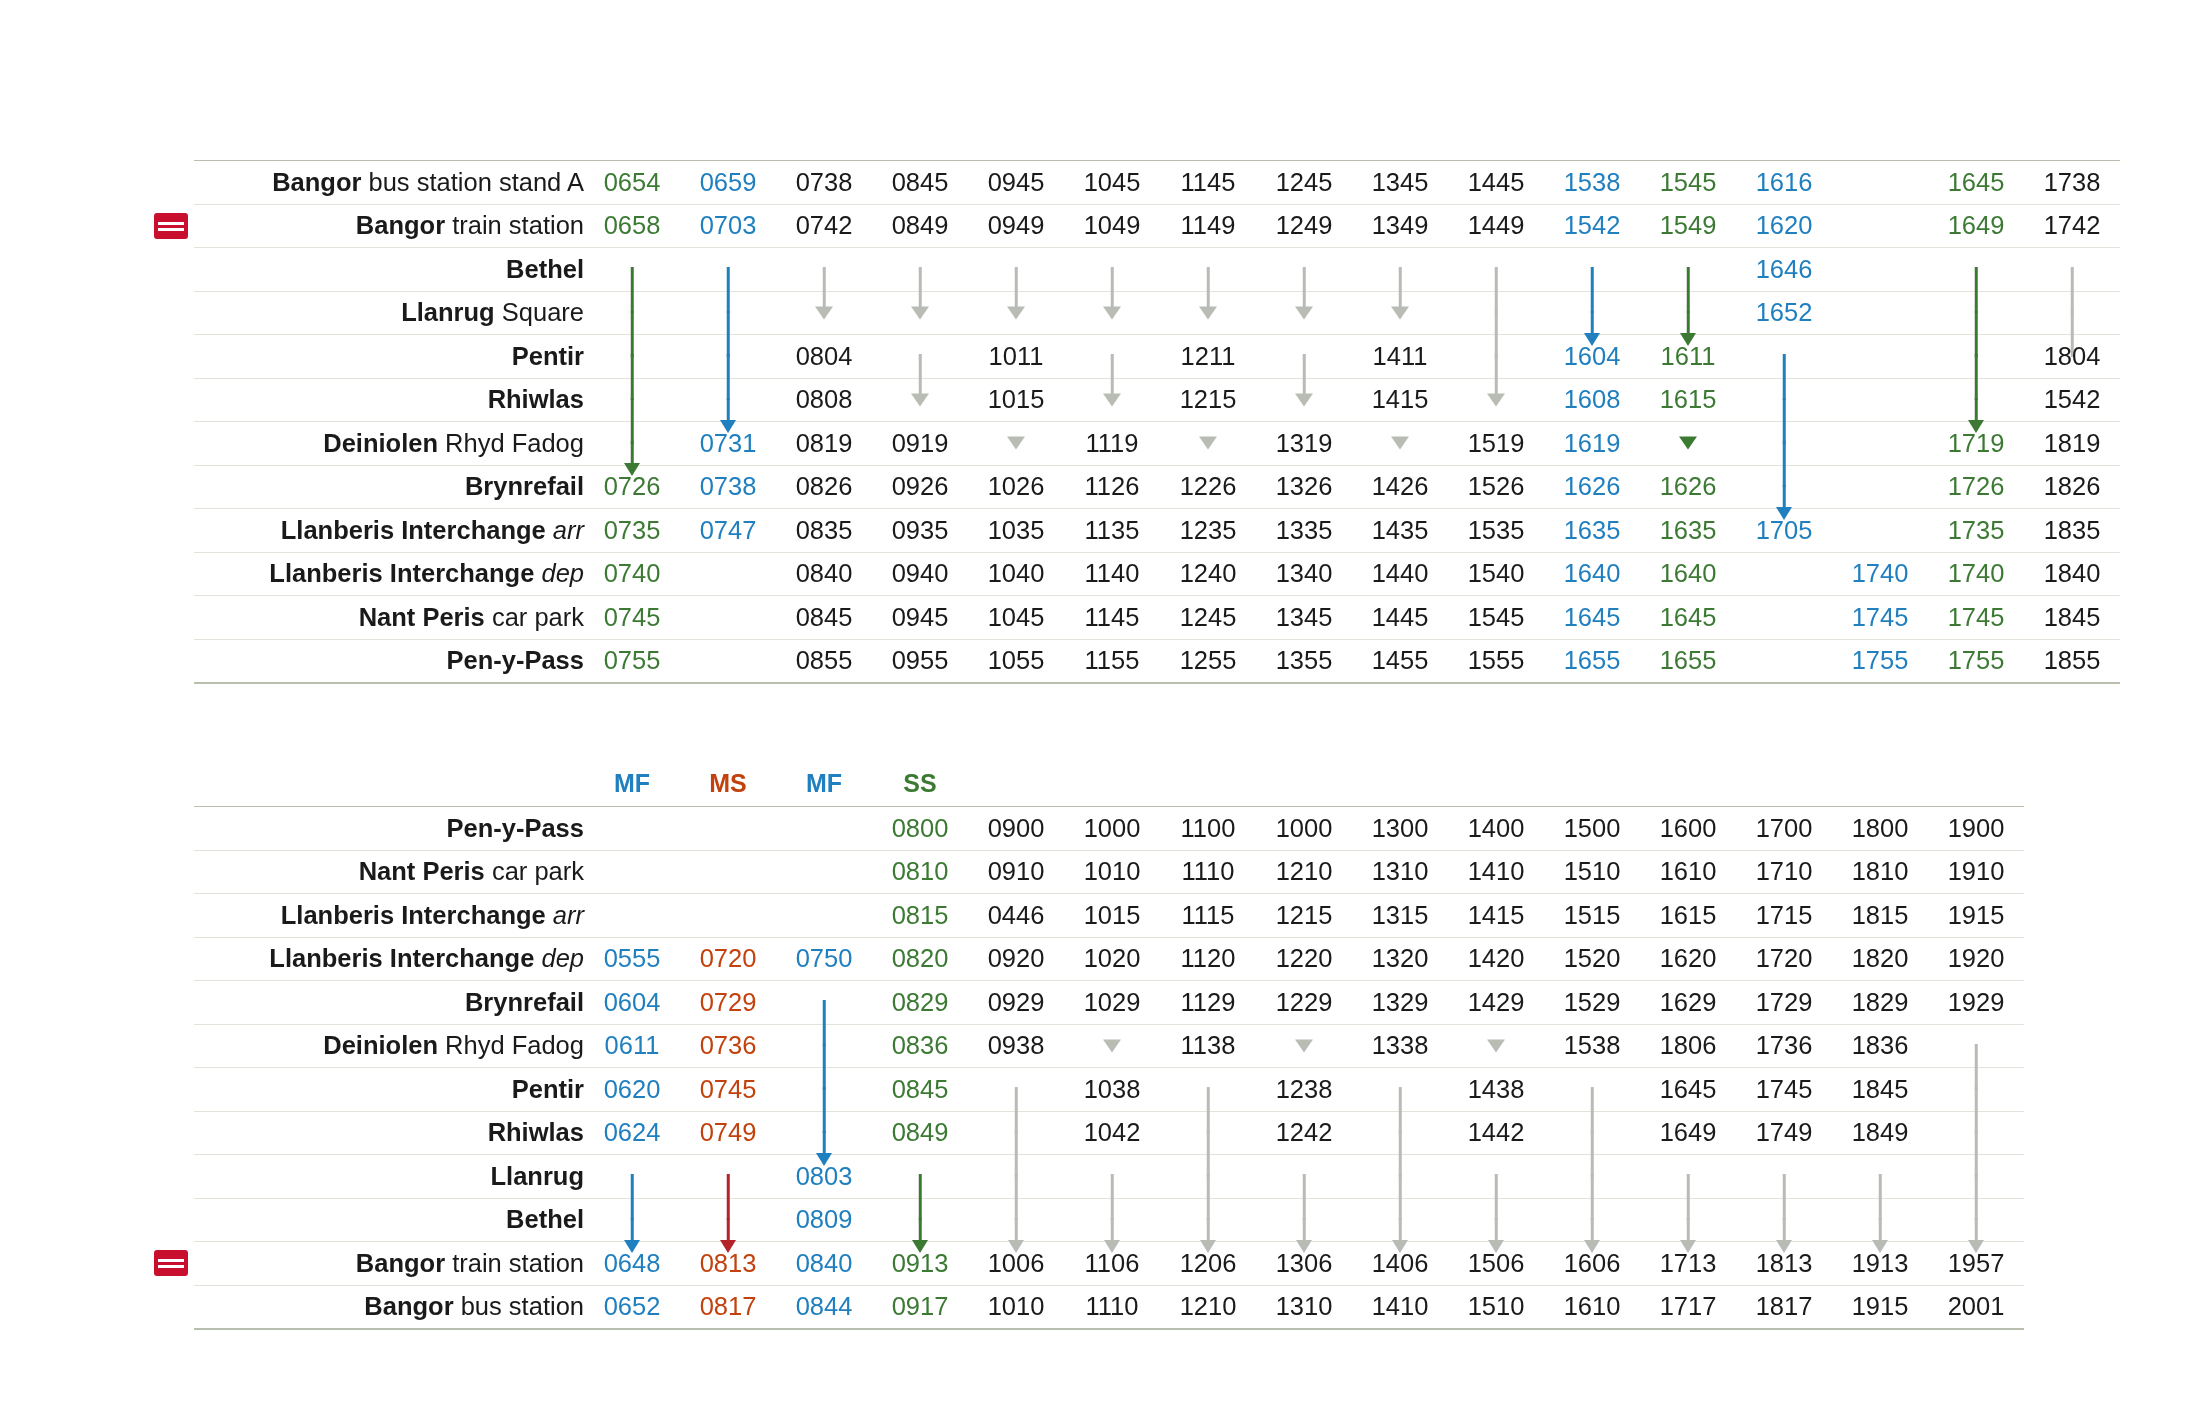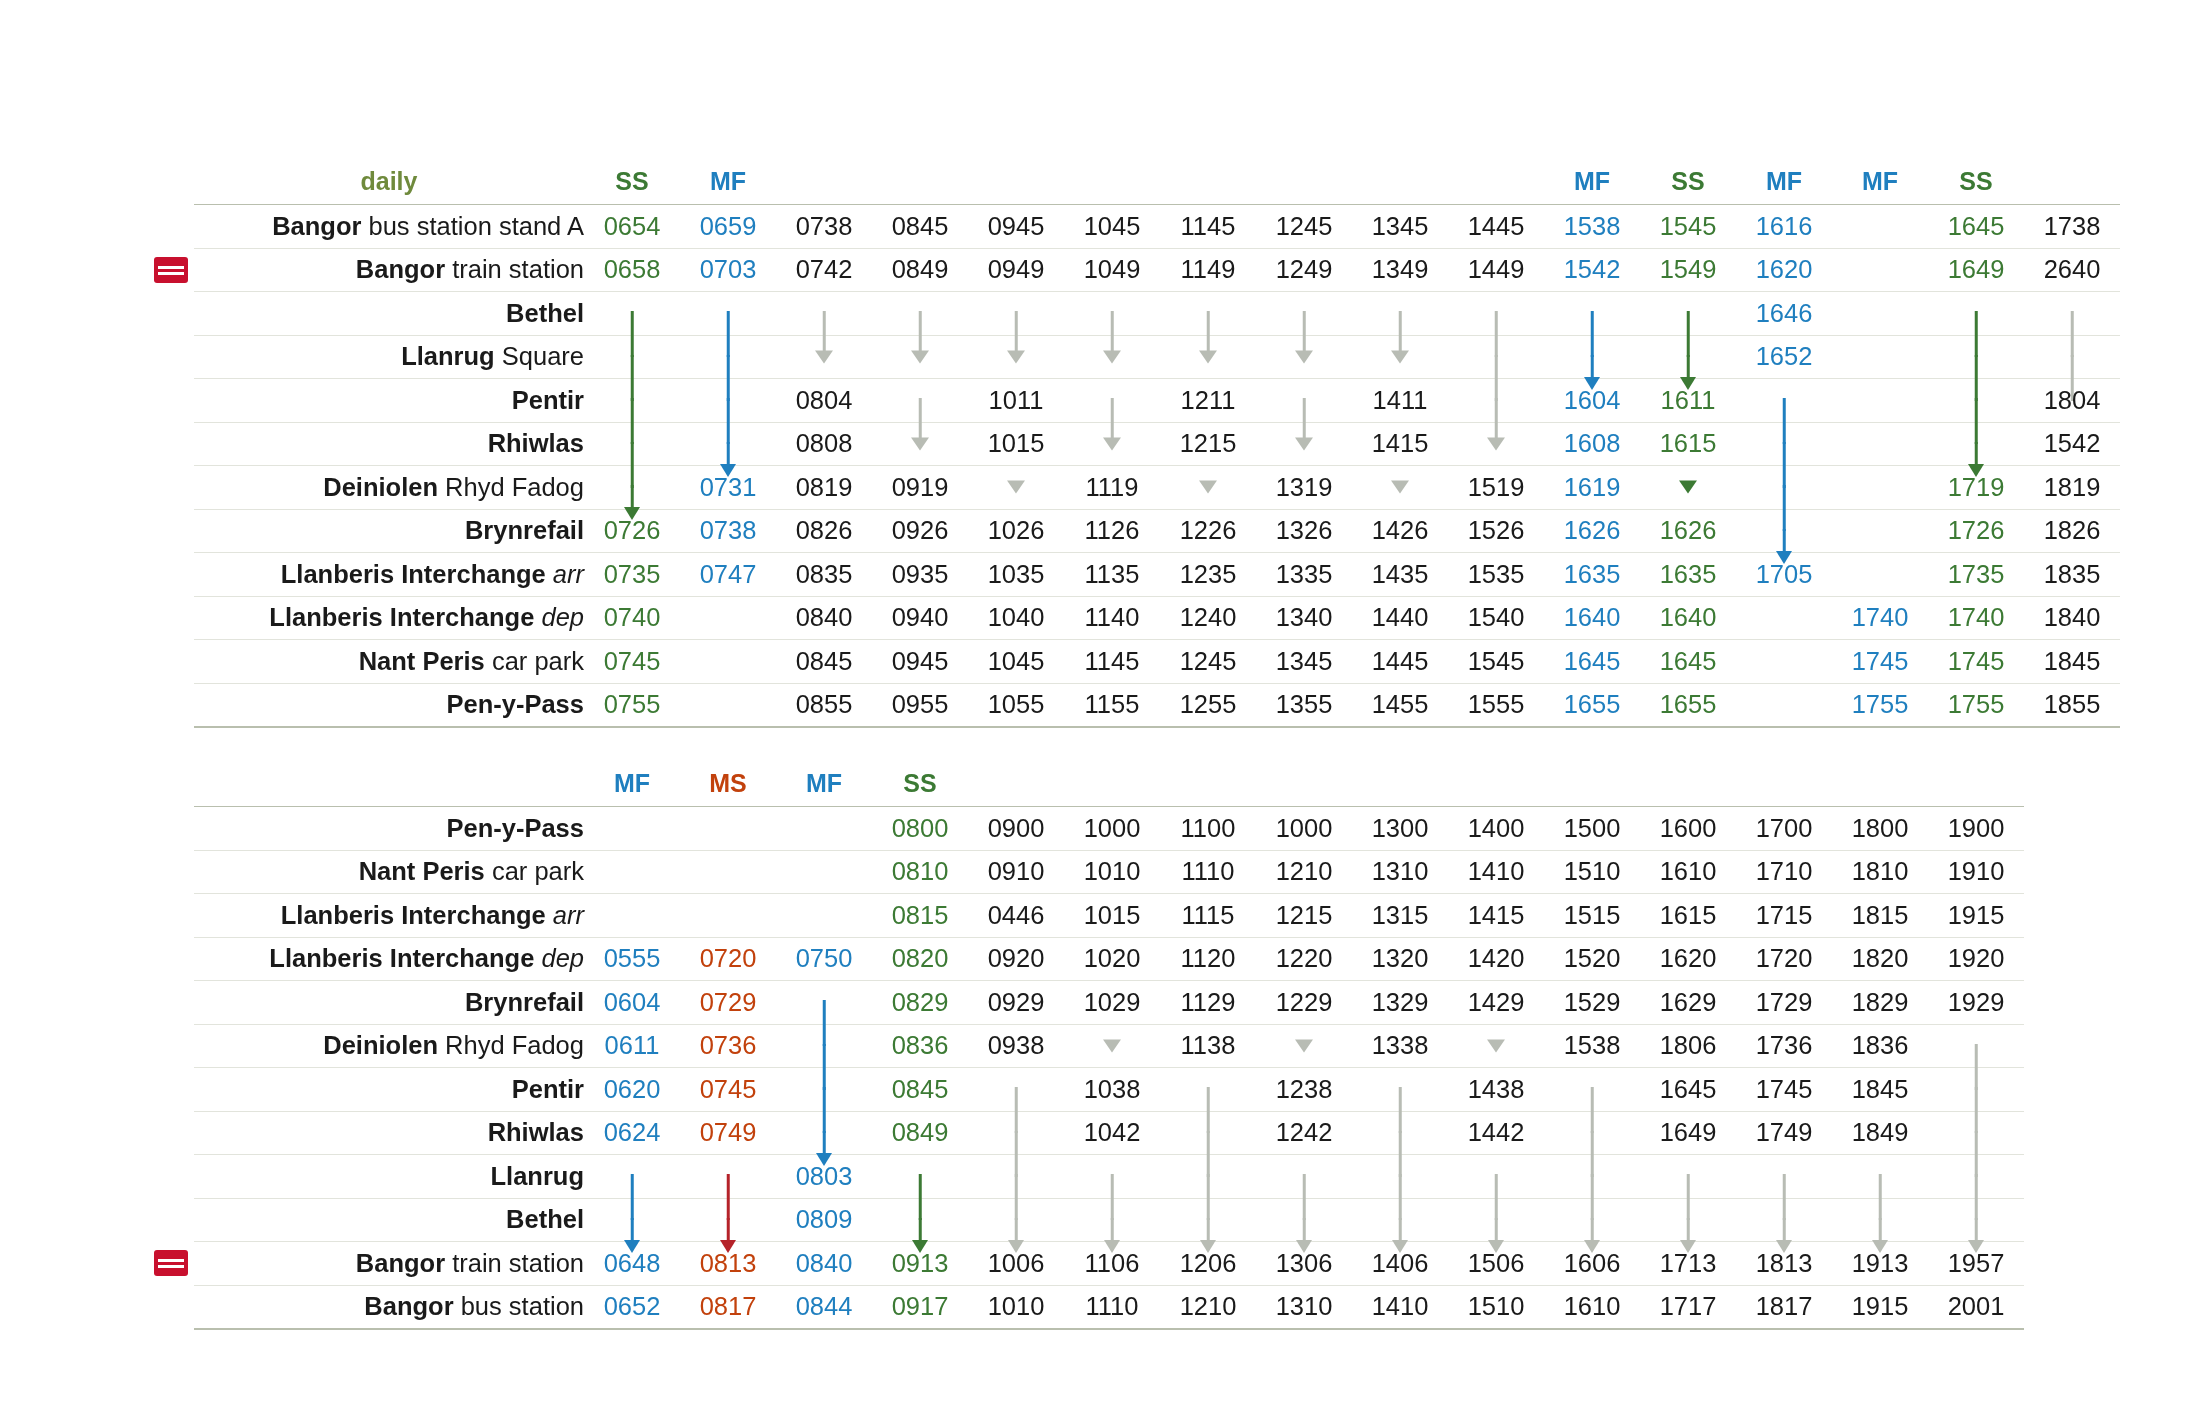--- a/index.html
+++ b/index.html
@@ -170,40 +170,20 @@
 </style>
 </head>
 <body>
 
 <div class="page">
 
   <div class="tt-block" id="block-1">
     <table class="tt">
 
       <tbody>
-          <tr class="codes">
-        <td class="railicon codeband"></td>
-        <td class="daily-label codeband">daily</td>
-        <td class="codeband c-green">SS</td>
-        <td class="codeband c-blue">MF</td>
-        <td class="codeband"></td>
-        <td class="codeband"></td>
-        <td class="codeband"></td>
-        <td class="codeband"></td>
-        <td class="codeband"></td>
-        <td class="codeband"></td>
-        <td class="codeband"></td>
-        <td class="codeband"></td>
-        <td class="codeband c-blue">MF</td>
-        <td class="codeband c-green">SS</td>
-        <td class="codeband c-blue">MF</td>
-        <td class="codeband c-blue">MF</td>
-        <td class="codeband c-green">SS</td>
-        <td class="codeband"></td>
-      </tr>
 
       <tr class="first-row">
         <td class="railicon"></td>
         <td class="stopname">
           <span class="bold">Bangor</span><span class="reg"> bus station stand A</span>
         </td>
         <td class="time c-green">0654</td>
         <td class="time c-blue">0659</td>
         <td class="time">0738</td>
         <td class="time">0845</td>
@@ -236,21 +216,21 @@
         <td class="time">1049</td>
         <td class="time">1149</td>
         <td class="time">1249</td>
         <td class="time">1349</td>
         <td class="time">1449</td>
         <td class="time c-blue">1542</td>
         <td class="time c-green">1549</td>
         <td class="time c-blue">1620</td>
         <td class="time"></td>
         <td class="time c-green">1649</td>
-        <td class="time">2640</td>
+        <td class="time">1742</td>
       </tr>
 
       <tr>
         <td class="railicon"></td>
         <td class="stopname">
           <span class="bold">Bethel</span><span class="reg"></span>
         </td>
         <td class="time">
               <span class="arrow line-pass g">
                 <span class="shaft"></span>

